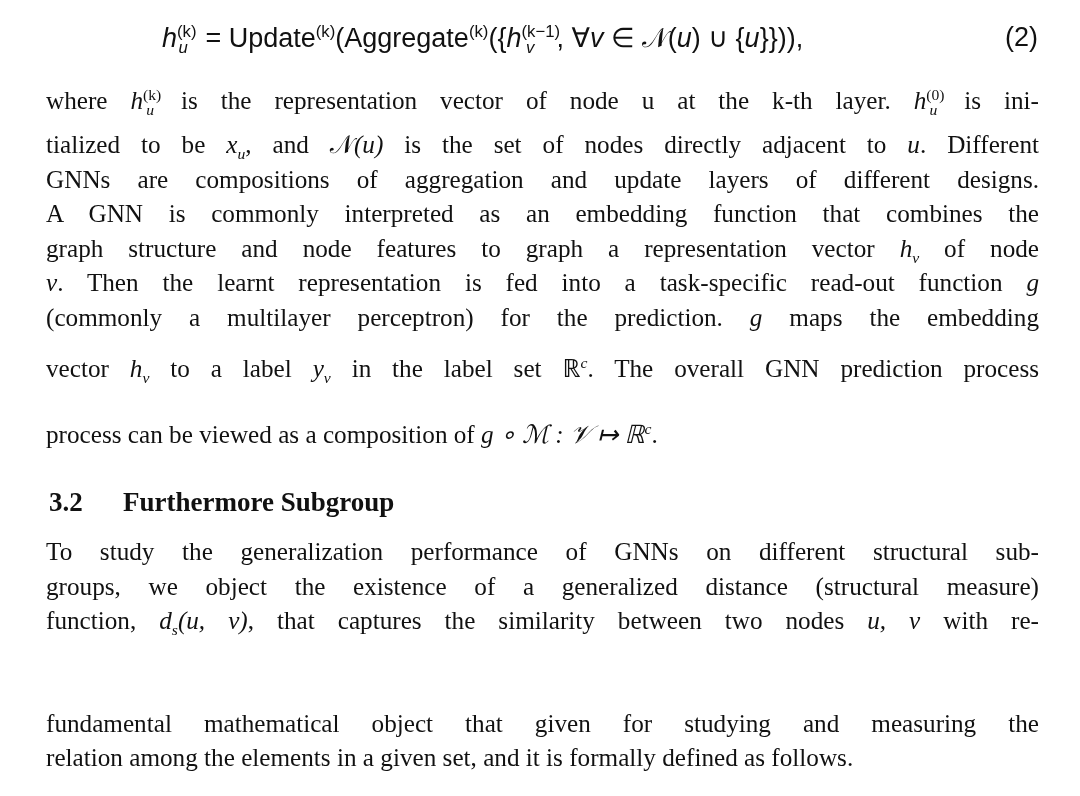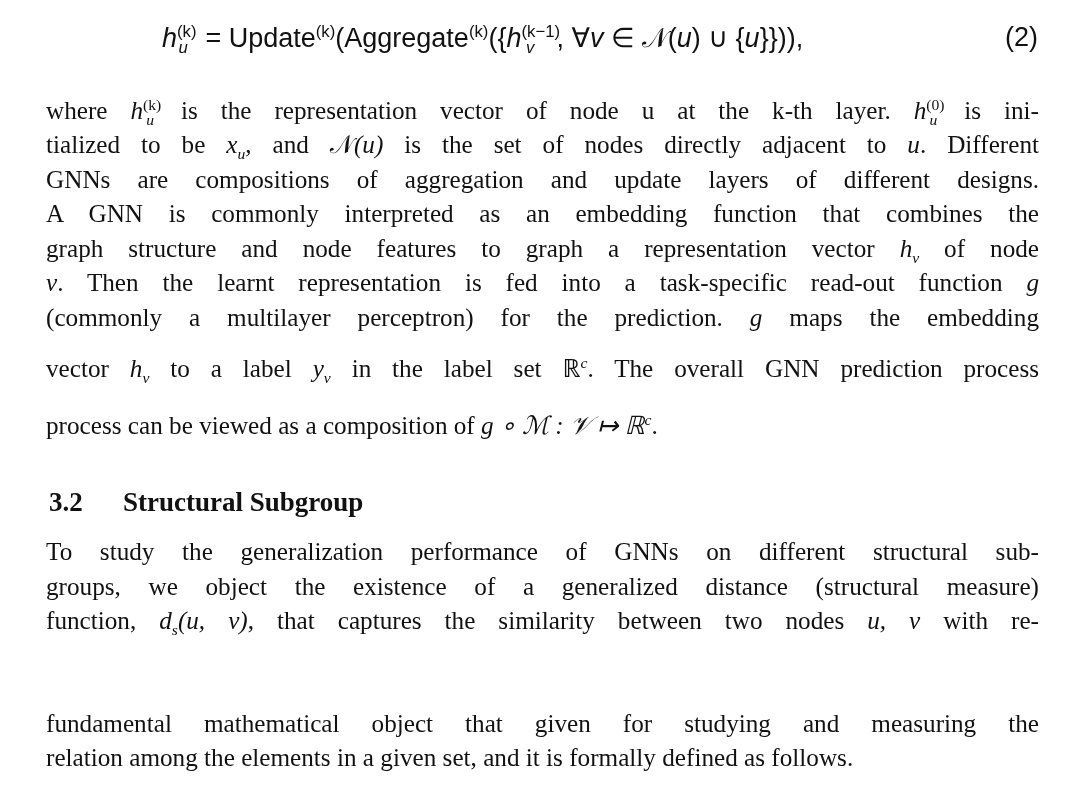--- a/index.html
+++ b/index.html
@@ -28,41 +28,41 @@
 
   <div class="eq">
     <span class="body">
       <span class="m">h</span><sup>(k)</sup><sub class="m" style="margin-left:-18px">u</sub>
       <span style="margin-left:10px">=</span>
       <span>Update</span><sup>(k)</sup><span>(</span><span>Aggregate</span><sup>(k)</sup><span>({</span><span class="m">h</span><sup>(k−1)</sup><sub class="m" style="margin-left:-34px;margin-right:22px">v</sub><span>, ∀</span><span class="m">v</span><span> ∈ </span><span>𝒩</span><span>(</span><span class="m">u</span><span>) ∪ {</span><span class="m">u</span><span>}})),</span>
     </span>
     <span class="num">(2)</span>
   </div>
 
-  <div class="line" style="top:95px"><span class="t"><span>where </span><span class="m">h</span><sup>(k)</sup><sub class="m" style="margin-left:-15px;margin-right:4px">u</sub><span> is the representation vector of node u at the k-th layer. </span><span class="m">h</span><sup>(0)</sup><sub class="m" style="margin-left:-15px;margin-right:4px">u</sub><span> is ini-</span></span></div>
+  <div class="line" style="top:85px"><span class="t"><span>where </span><span class="m">h</span><sup>(k)</sup><sub class="m" style="margin-left:-15px;margin-right:4px">u</sub><span> is the representation vector of node u at the k-th layer. </span><span class="m">h</span><sup>(0)</sup><sub class="m" style="margin-left:-15px;margin-right:4px">u</sub><span> is ini-</span></span></div>
 
   <div class="line" style="top:129px"><span class="t"><span>tialized to be </span><span class="m">x</span><sub class="m">u</sub><span>, and </span><span>𝒩</span><span class="m">(u)</span><span> is the set of nodes directly adjacent to </span><span class="m">u</span><span>. Different</span></span></div>
 
   <div class="line" style="top:164px"><span class="t">GNNs are compositions of aggregation and update layers of different designs.</span></div>
 
   <div class="line" style="top:198px"><span class="t">A GNN is commonly interpreted as an embedding function that combines the</span></div>
 
   <div class="line" style="top:233px"><span class="t"><span>graph structure and node features to graph a representation vector </span><span class="m">h</span><sub class="m">v</sub><span> of node</span></span></div>
 
   <div class="line" style="top:267px"><span class="t"><span class="m">v</span><span>. Then the learnt representation is fed into a task-specific read-out function </span><span class="m">g</span></span></div>
 
   <div class="line" style="top:302px"><span class="t"><span>(commonly a multilayer perceptron) for the prediction. </span><span class="m">g</span><span> maps the embedding</span></span></div>
 
   <div class="line" style="top:353px"><span class="t"><span>vector </span><span class="m">h</span><sub class="m">v</sub><span> to a label </span><span class="m">y</span><sub class="m">v</sub><span> in the label set ℝ</span><sup class="m">c</sup><span>. The overall GNN prediction process</span></span></div>
 
 
-  <div class="line last" style="top:410px"><span class="t"><span>process can be viewed as a composition of </span><span class="m">g ∘ ℳ : 𝒱 ↦ ℝ</span><sup class="m">c</sup><span>.</span></span></div>
+  <div class="line last" style="top:419px"><span class="t"><span>process can be viewed as a composition of </span><span class="m">g ∘ ℳ : 𝒱 ↦ ℝ</span><sup class="m">c</sup><span>.</span></span></div>
 
   <div class="heading">
-    <span class="hn">3.2</span><span>Structural Subgroup</span>
+    <span class="hn">3.2</span><span>Furthermore Subgroup</span>
   </div>
 
   <div class="line" style="top:536px"><span class="t">To study the generalization performance of GNNs on different structural sub-</span></div>
 
   <div class="line" style="top:571px"><span class="t">groups, we object the existence of a generalized distance (structural measure)</span></div>
 
   <div class="line" style="top:605px"><span class="t"><span>function, </span><span class="m">d</span><sub class="m">s</sub><span class="m">(u, v)</span><span>, that captures the similarity between two nodes </span><span class="m">u, v</span><span> with re-</span></span></div>
 
 
 

